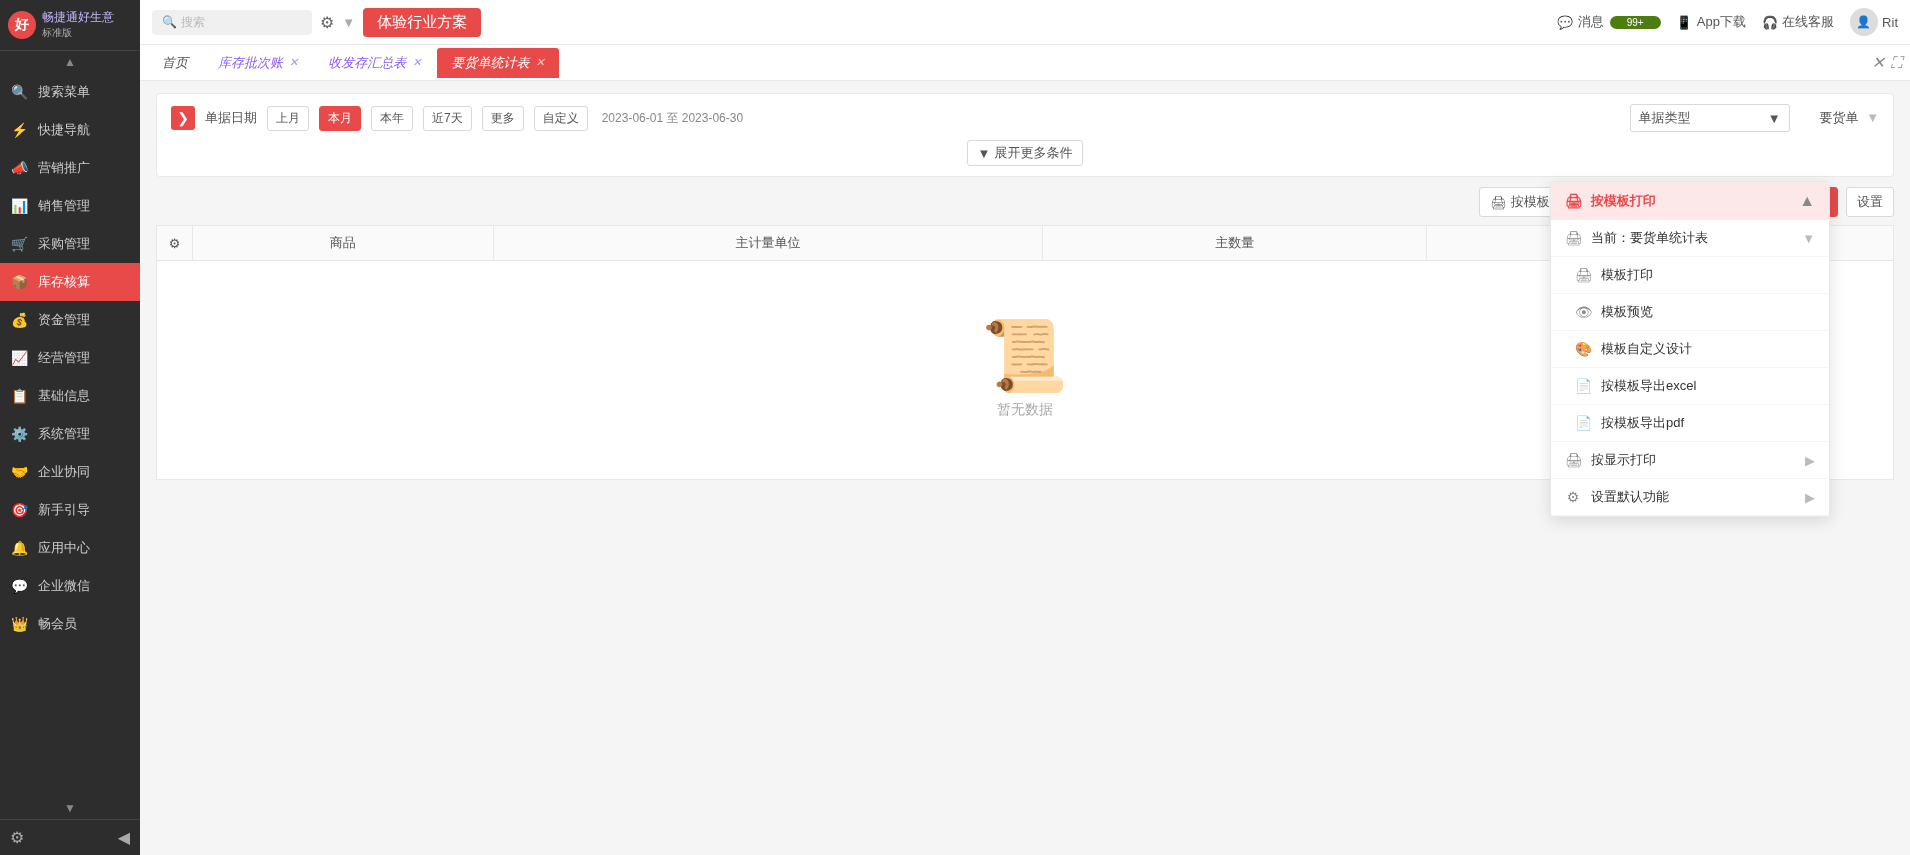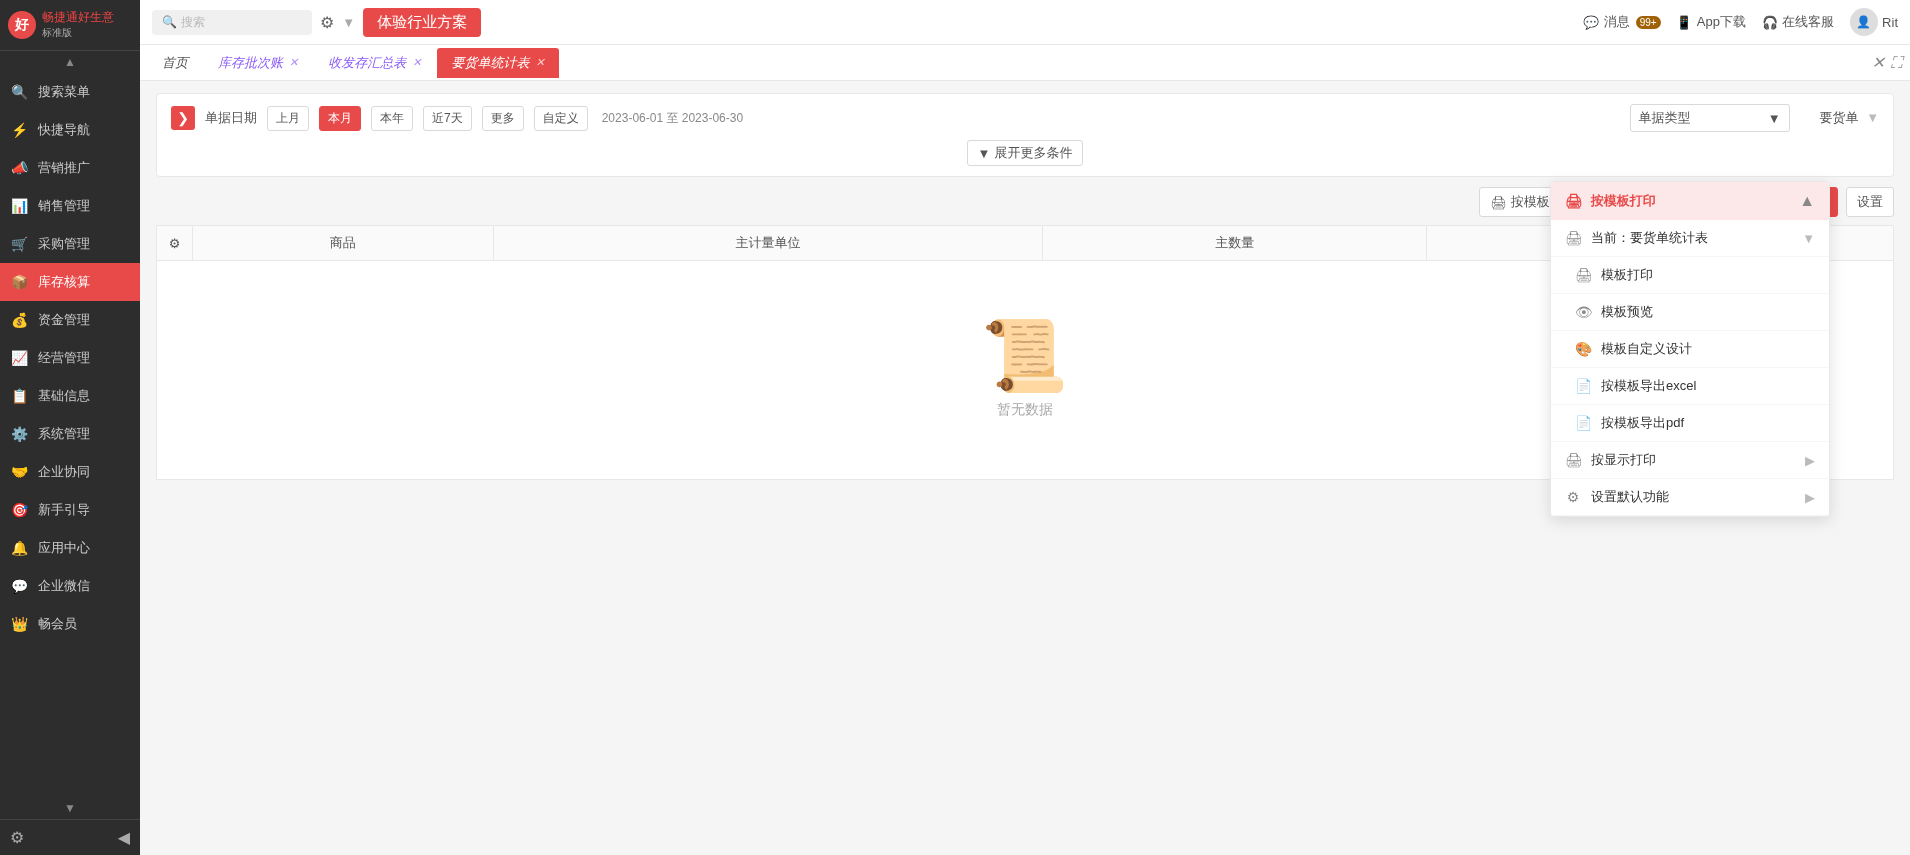--- a/index.html
+++ b/index.html
@@ -22,21 +22,21 @@
       border-bottom: 1px solid #444;
     }
     .sidebar-logo-icon {
       width: 28px; height: 28px;
       background: #e84a4a;
       border-radius: 50%;
       display: flex; align-items: center; justify-content: center;
       color: white; font-size: 14px; font-weight: bold;
       margin-right: 6px; flex-shrink: 0;
     }
-    .sidebar-logo-text { font-size: 12px; color: #ef4444; line-height: 1.3; }
+    .sidebar-logo-text { font-size: 12px; color: #c4b5fd; line-height: 1.3; }
     .sidebar-logo-sub { font-size: 10px; color: #aaa; }
     .sidebar-nav { flex: 1; overflow-y: auto; }
     .sidebar-item {
       display: flex; align-items: center;
       padding: 10px 10px;
       color: #ccc; cursor: pointer; font-size: 13px;
     }
     .sidebar-item.active { background: #e84a4a; color: white; }
     .sidebar-item-icon { width: 20px; text-align: center; margin-right: 8px; font-size: 14px; }
     .sidebar-bottom {
@@ -72,23 +72,23 @@
     }
     .topbar-settings-icon { color: #666; cursor: pointer; font-size: 16px; }
     .topbar-trial-btn {
       background: #e84a4a; color: white;
       border: none; border-radius: 4px;
       padding: 5px 14px; font-size: 15px; cursor: pointer;
     }
     .topbar-right { display: flex; align-items: center; gap: 16px; color: #555; font-size: 13px; }
     .topbar-right-item { display: flex; align-items: center; gap: 4px; cursor: pointer; }
     .badge {
-      background: #a16207; color: white;
+      background: #4d7c0f; color: white;
       border-radius: 8px; font-size: 10px;
-      padding: 1px 4px; margin-left: 2px;
+      padding: 1px 17px; margin-left: 2px;
     }
     .user-avatar {
       width: 28px; height: 28px; background: #ddd; border-radius: 50%;
       display: flex; align-items: center; justify-content: center;
       font-size: 12px; color: #888;
     }
 
     
     .tabs-bar {
       background: #fff;

